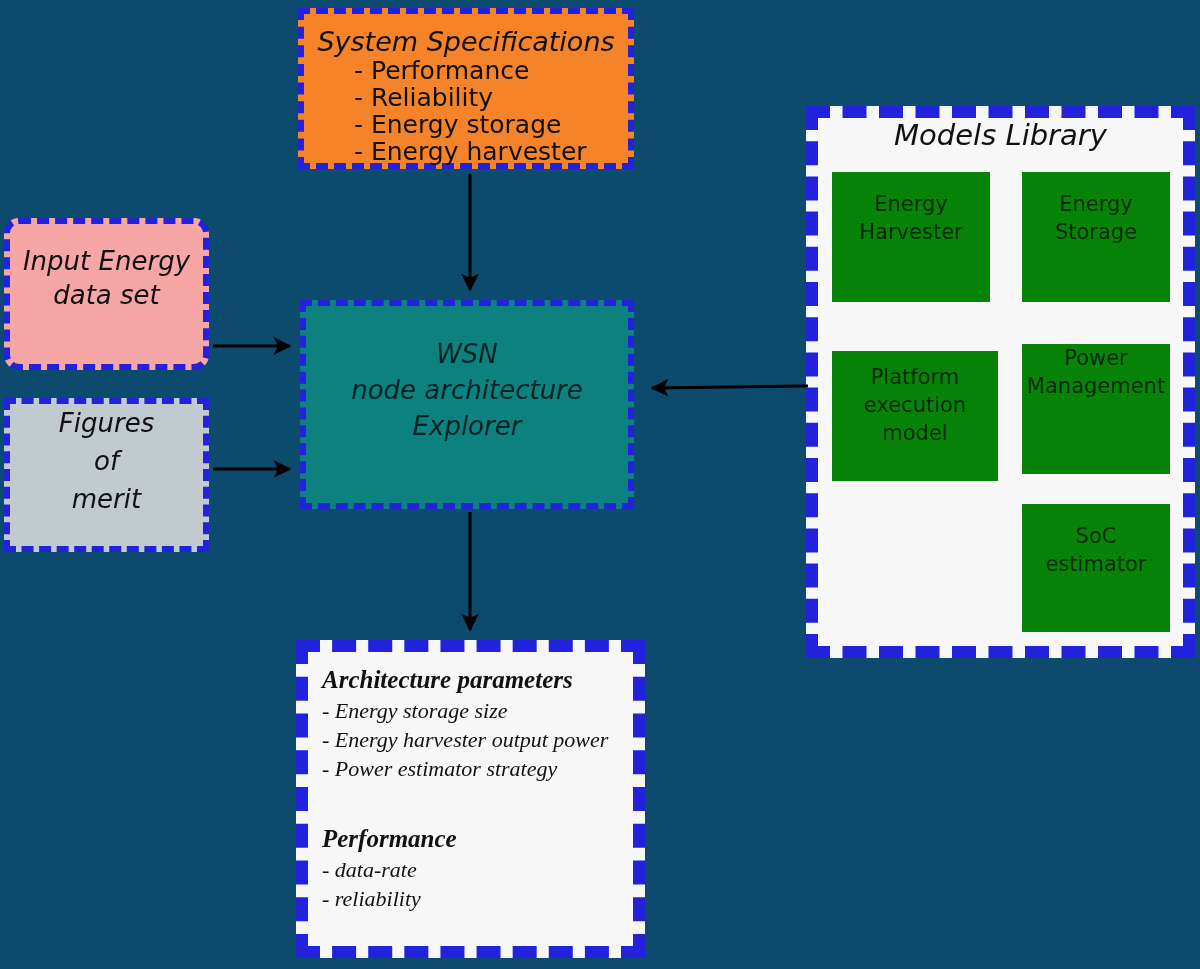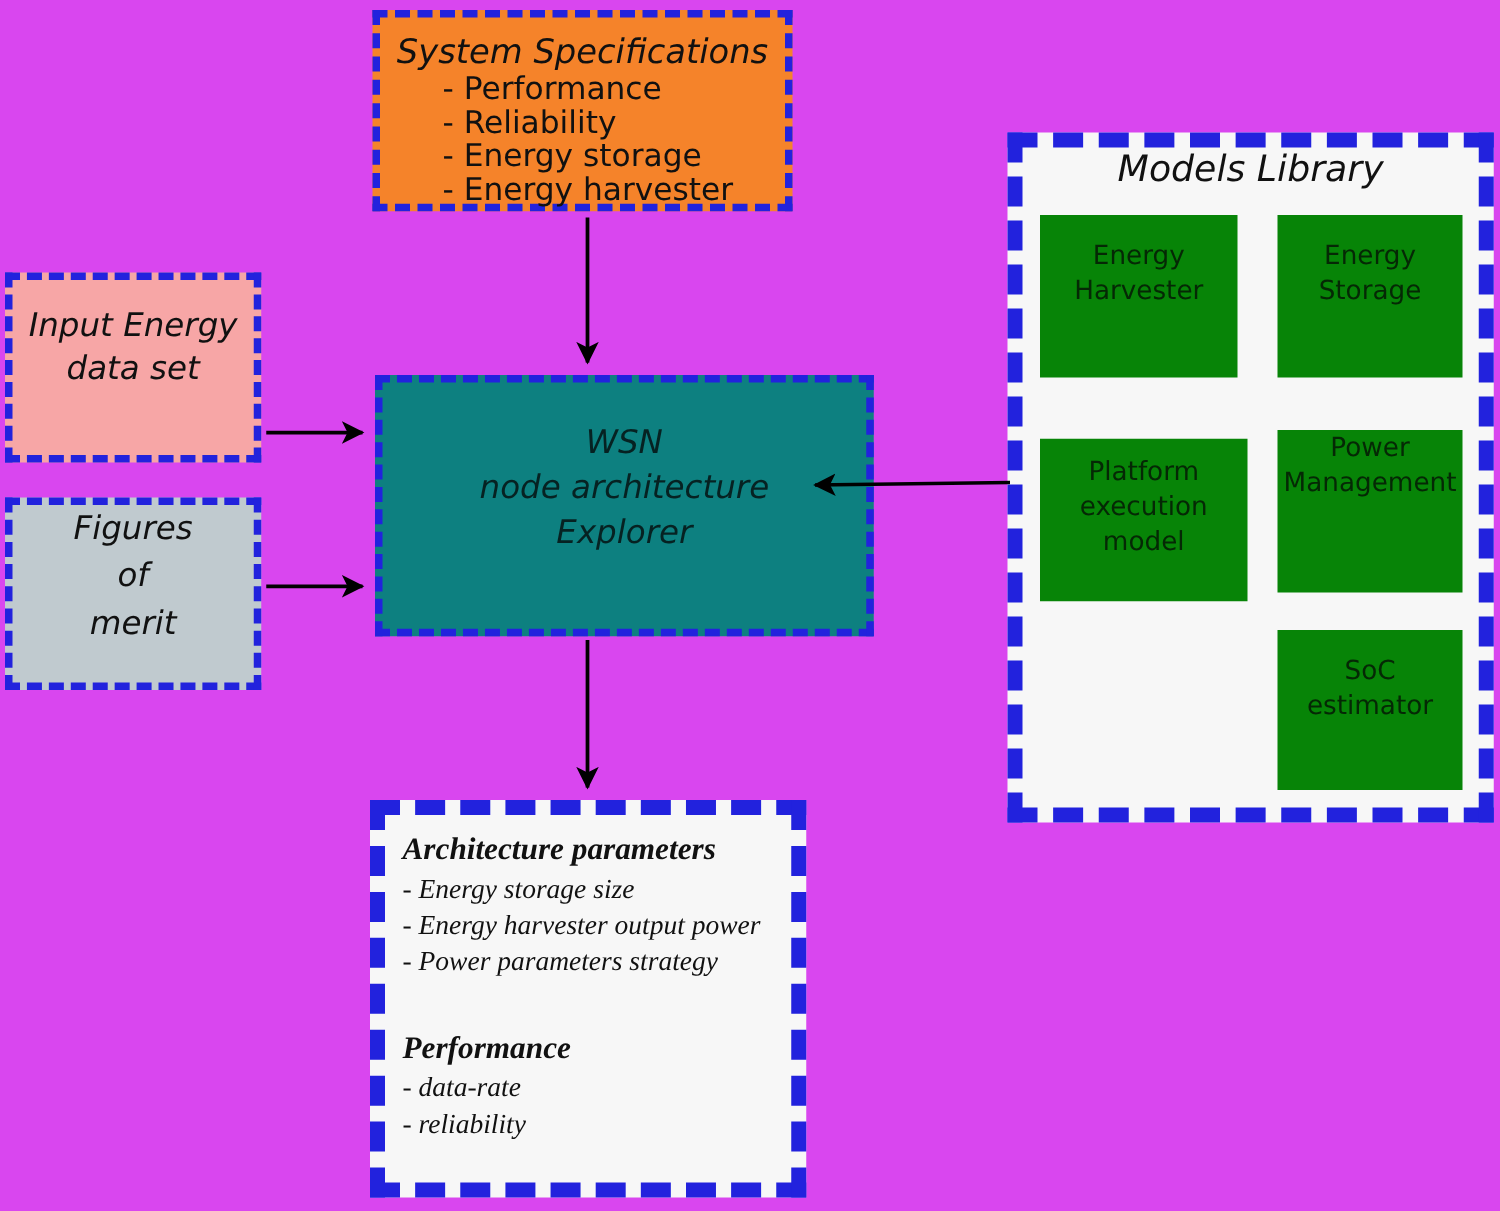--- a/index.html
+++ b/index.html
@@ -5,21 +5,21 @@
   html, body {
     margin: 0;
     padding: 0;
     background: #ffffff;
     font-family: "DejaVu Sans", sans-serif;
   }
   #canvas {
     position: relative;
     width: 1200px;
     height: 969px;
-    background: #d946ef;
+    background: #0c4a6e;
     overflow: hidden;
   }
   .dashed-box {
     position: absolute;
     box-sizing: border-box;
     border: 6px dashed var(--border-blue, #2222dd);
   }
   .dashed-box.thick {
     border-width: 12px;
   }
@@ -46,33 +46,34 @@
   
   #input-energy {
     left: 4px; top: 218px; width: 205px; height: 152px;
     background: var(--pink, #f7a6a6);
     color: #111;
     font-style: italic;
     font-size: 26px;
     line-height: 34px;
     text-align: center;
     padding-top: 20px;
+    border-radius: 15px;
   }
   #figures-of-merit {
     left: 4px; top: 398px; width: 205px; height: 154px;
     background: var(--gray, #c0cacf);
     color: #111;
     font-style: italic;
     font-size: 26px;
     line-height: 38px;
     text-align: center;
   }
   
   #wsn {
-    left: 300px; top: 300px; width: 399px; height: 209px;
+    left: 300px; top: 300px; width: 334px; height: 209px;
     background: var(--teal, #0d8080);
     color: #062222;
     font-style: italic;
     font-size: 26px;
     line-height: 36px;
     text-align: center;
     padding-top: 30px;
   }
   
   #models-library {
@@ -166,21 +167,21 @@
     <div id="model-power-mgmt" class="model-box pre">Power
 Management</div>
     <div id="model-soc" class="model-box pre">SoC
 estimator</div>
   </div>
 
   <div id="outputs" class="dashed-box thick">
     <div class="heading">Architecture parameters</div>
     <div class="item">- Energy storage size</div>
     <div class="item">- Energy harvester output power</div>
-    <div class="item">- Power parameters strategy</div>
+    <div class="item">- Power estimator strategy</div>
     <div class="spacer"></div>
     <div class="heading">Performance</div>
     <div class="item">- data-rate</div>
     <div class="item">- reliability</div>
   </div>
 
   <svg id="arrows" viewBox="0 0 1200 969" xmlns="http://www.w3.org/2000/svg">
     <defs>
       <marker id="ah" markerWidth="8" markerHeight="8" refX="5.5" refY="3" orient="auto" markerUnits="strokeWidth">
         <path d="M0,0 L6,3 L0,6 L1.5,3 z" fill="#000"></path>

